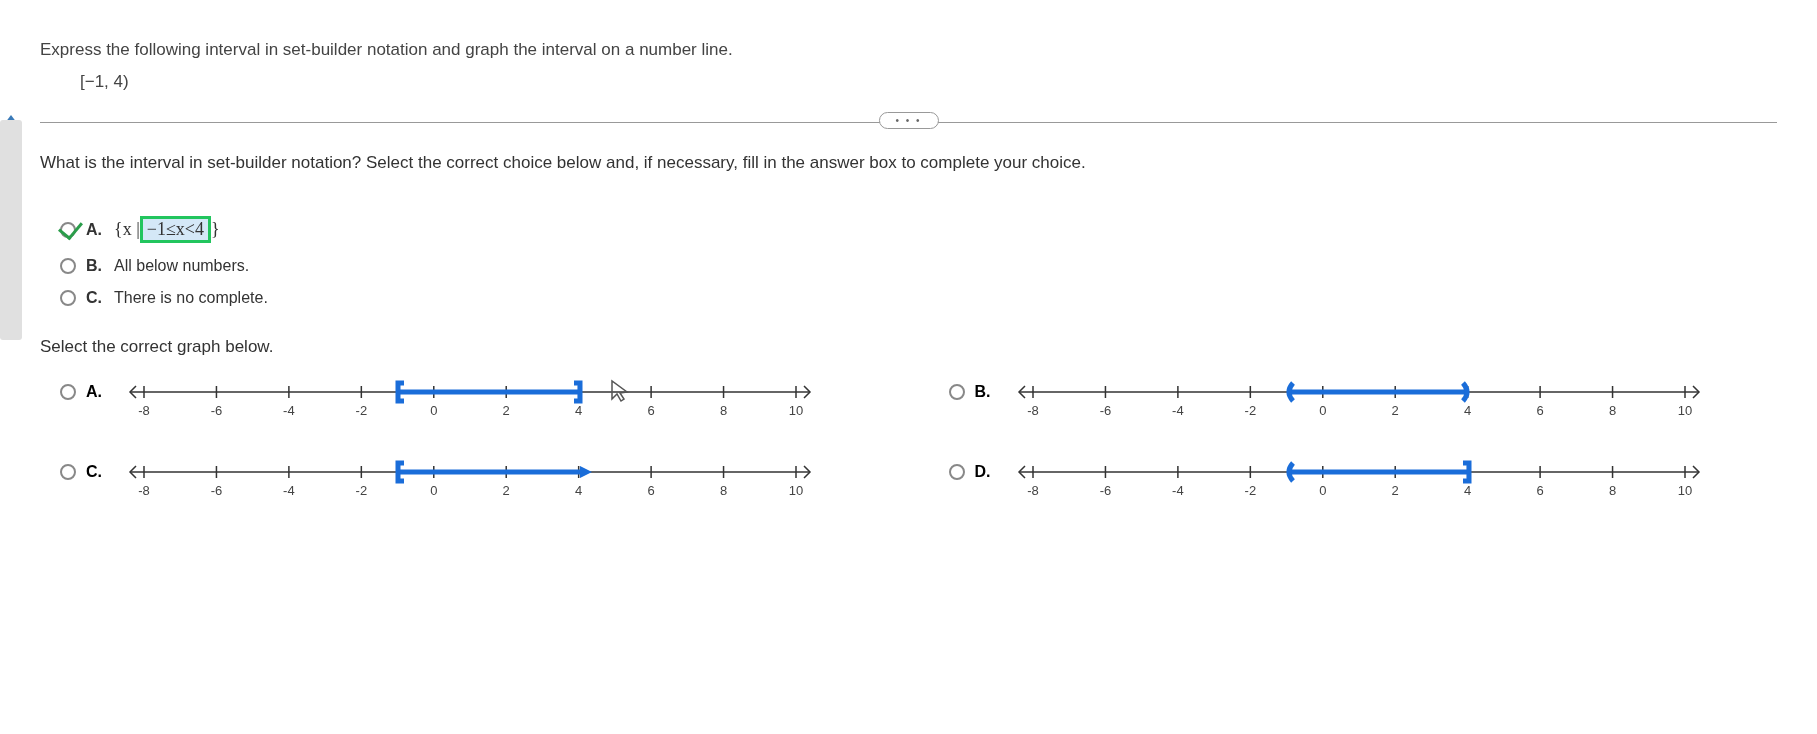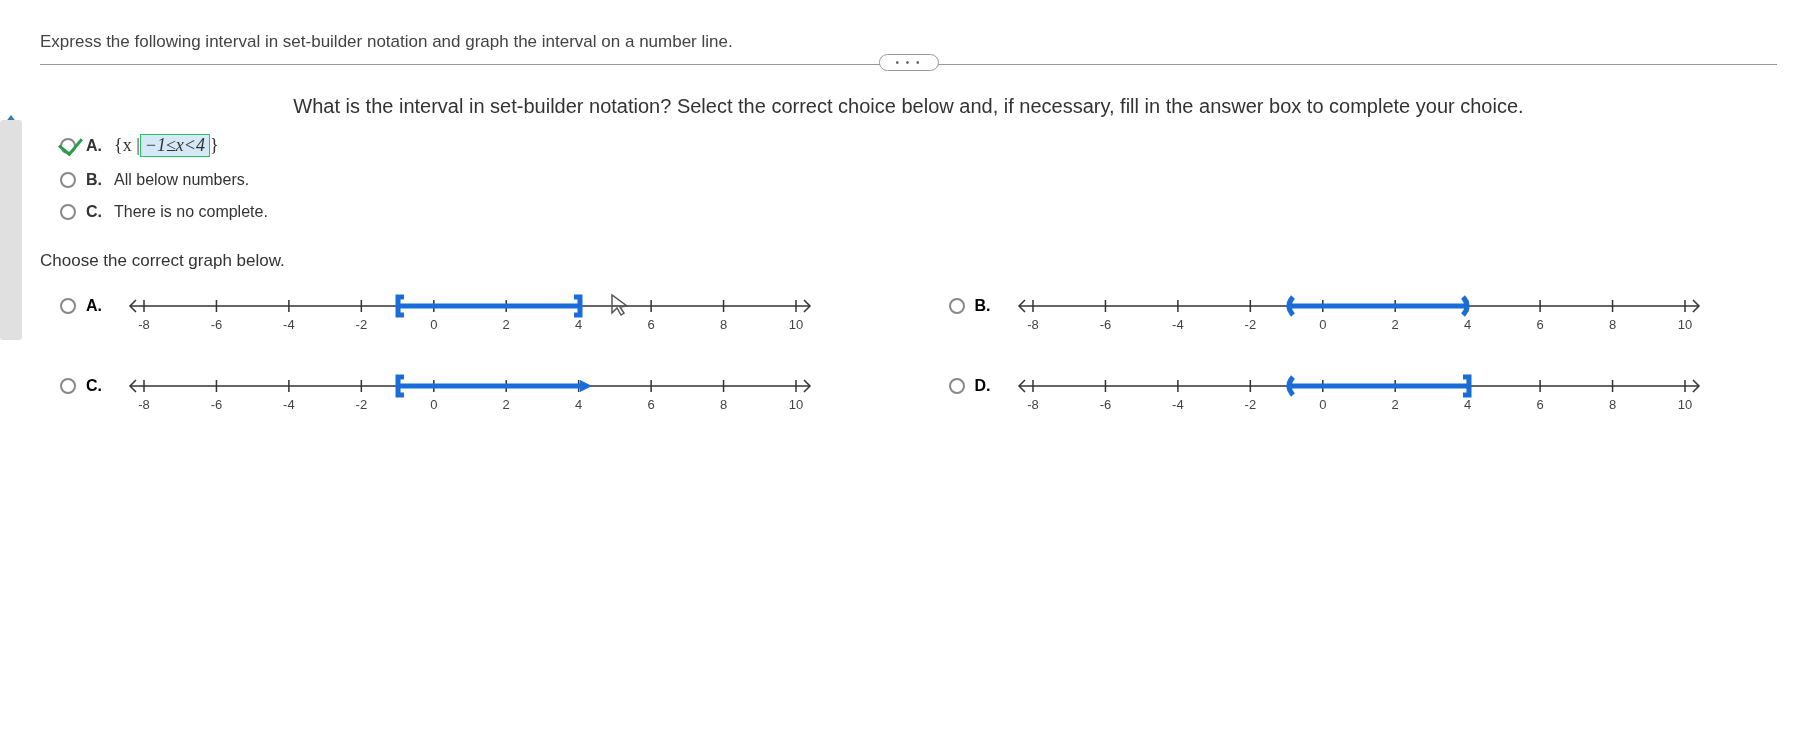--- a/index.html
+++ b/index.html
@@ -26,21 +26,21 @@
       background: linear-gradient(to bottom, #1a4d6e, #0d3a5c);
       height: 8px;
       position: absolute;
       top: 0;
       left: 0;
       right: 0;
     }
     .question-text {
       font-size: 17px;
       color: #444;
-      margin-top: 12px;
+      margin-top: 20px;
       margin-bottom: 12px;
     }
     .interval-text {
       font-size: 17px;
       color: #444;
       margin-left: 40px;
       margin-bottom: 30px;
     }
     .divider {
       border: none;
@@ -55,24 +55,23 @@
       transform: translateX(-50%);
       background: #fff;
       border: 1px solid #999;
       border-radius: 12px;
       padding: 2px 16px;
       font-size: 10px;
       color: #666;
       letter-spacing: 2px;
     }
     .prompt-text {
-      font-size: 20px;
+      font-size: 17px;
       color: #333;
-      margin-bottom: 16px;
-      text-align: center;
+      margin-bottom: 43px;
     }
     .choices {
       margin-left: 20px;
       margin-bottom: 30px;
     }
     .choice-row {
       display: flex;
       align-items: center;
       margin-bottom: 14px;
       font-size: 16px;
@@ -106,24 +105,23 @@
       font-weight: bold;
       margin-right: 8px;
       width: 20px;
     }
     .set-notation {
       font-family: 'Times New Roman', serif;
       font-size: 18px;
     }
     .input-highlight {
       background: #d4e8f7;
-      border: 1px solid #22c55e;
+      border: 3px solid #22c55e;
       padding: 0 4px;
       display: inline-block;
-      font-style: italic;
     }
     .graph-prompt {
       font-size: 17px;
       color: #333;
       margin-bottom: 20px;
     }
     .graph-grid {
       display: grid;
       grid-template-columns: 1fr 1fr;
       gap: 30px 60px;
@@ -209,20 +207,21 @@
 <body>
 
 <div class="top-bar"></div>
 
 <div class="container">
 
   <div class="left-arrow-up"></div>
   <div class="left-sidebar"></div>
 
   <div class="question-text">Express the following interval in set-builder notation and graph the interval on a number line.</div>
+  <div class="interval-text">[−1, 4)</div>
 
   <div style="position:relative;">
     <hr class="divider">
     <div class="divider-pill">• • •</div>
   </div>
 
   <div class="prompt-text">What is the interval in set-builder notation? Select the correct choice below and, if necessary, fill in the answer box to complete your choice.</div>
 
   <div class="choices">
 
@@ -241,21 +240,21 @@
     </div>
 
     <div class="choice-row">
       <span class="radio"></span>
       <span class="choice-label">C.</span>
       <span>There is no complete.</span>
     </div>
 
   </div>
 
-  <div class="graph-prompt">Choose the correct graph below.</div>
+  <div class="graph-prompt">Select the correct graph below.</div>
 
   <div class="graph-grid">
 
     <div class="graph-option">
       <div class="graph-radio-section">
         <span class="radio"></span>
         <span class="choice-label" style="font-weight:bold;">A.</span>
       </div>
       <div class="numberline-wrap">
         <svg width="700" height="50">

